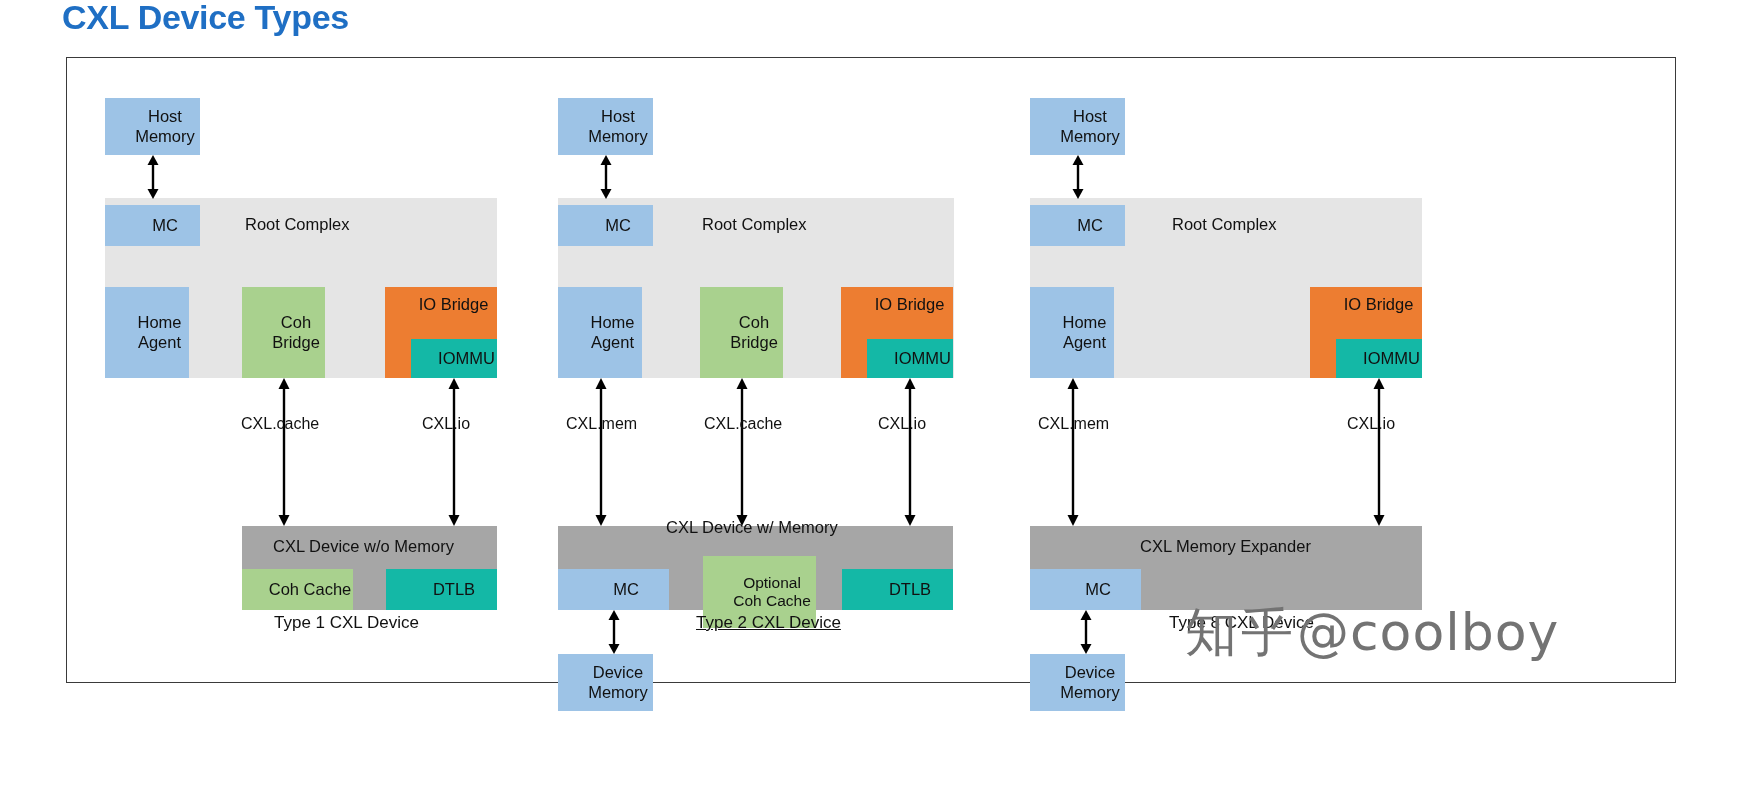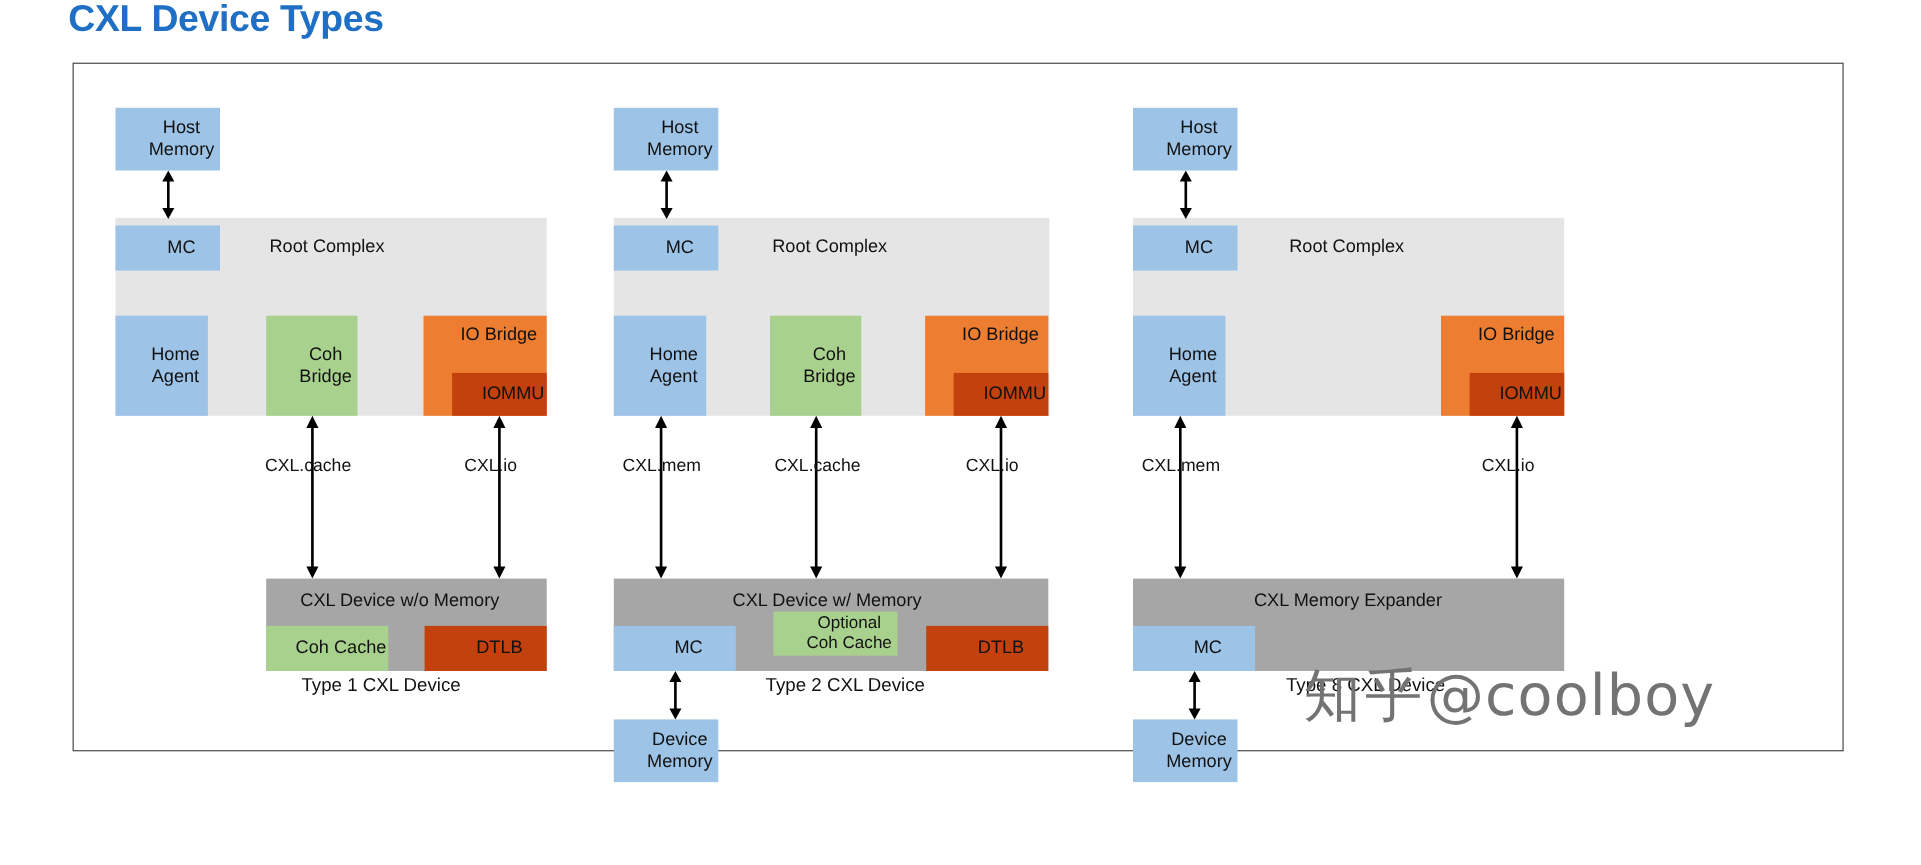--- a/index.html
+++ b/index.html
@@ -37,21 +37,21 @@
     line-height:1.18;
     text-align:center;
     font-size:16.5px;
     color:#111;
     white-space:pre-line;
     padding-left:25px;
   }
   .blue  { background:#9dc3e6; }
   .green { background:#a9d18e; }
   .orange{ background:#ed7d31; }
-  .peach { background:#c2410c; }
+  .peach { background:#14b8a6; }
   .grey  { background:#a6a6a6; }
   .rc    { background:#e5e5e5; }
 
   .rc-label{
     position:absolute;
     font-size:16.5px;
     color:#111;
   }
   .dev-label{
     position:absolute;
@@ -202,39 +202,39 @@
     <div class="arrow" style="left:836px; top:320px;">
       <svg width="14" height="148" viewBox="0 0 14 148">
         <line x1="7" y1="7" x2="7" y2="141" stroke="#000" stroke-width="2.4"></line>
         <polygon points="7,0 12.5,11 1.5,11" fill="#000"></polygon>
         <polygon points="7,148 12.5,137 1.5,137" fill="#000"></polygon>
       </svg>
     </div>
     <div class="link-label" style="left:811px; top:357px;">CXL.io</div>
 
     <div class="box grey" style="left:491px; top:468px; width:395px; height:84px;"></div>
-    <div class="dev-label" style="left:599px; top:479px;">CXL Device w/ Memory</div>
+    <div class="dev-label" style="left:599px; top:460px;">CXL Device w/ Memory</div>
 
     <div class="box blue" style="left:491px; top:511px; width:111px; height:41px;">MC</div>
-    <div class="box green" style="left:636px; top:498px; width:113px; height:40px; font-size:15.5px;">Optional
+    <div class="box green" style="left:636px; top:498px; width:113px; height:72px; font-size:15.5px;">Optional
 Coh Cache</div>
     <div class="box peach" style="left:775px; top:511px; width:111px; height:41px;">DTLB</div>
 
     <div class="arrow" style="left:540px; top:552px;">
       <svg width="14" height="44" viewBox="0 0 14 44">
         <line x1="7" y1="7" x2="7" y2="37" stroke="#000" stroke-width="2.4"></line>
         <polygon points="7,0 12.5,10 1.5,10" fill="#000"></polygon>
         <polygon points="7,44 12.5,34 1.5,34" fill="#000"></polygon>
       </svg>
     </div>
 
     <div class="box blue" style="left:491px; top:596px; width:95px; height:57px;">Device
 Memory</div>
 
-    <div class="caption" style="left:629px; top:555px;">Type 2 CXL Device</div>
+    <div class="caption" style="left:629px; top:555px;text-decoration:underline;">Type 2 CXL Device</div>
   </div>
 
   <div>
 
     <div class="box rc" style="left:963px; top:140px; width:392px; height:180px;"></div>
     <div class="rc-label" style="left:1105px; top:157px;">Root Complex</div>
 
     <div class="box blue" style="left:963px; top:40px; width:95px; height:57px;">Host
 Memory</div>
 

